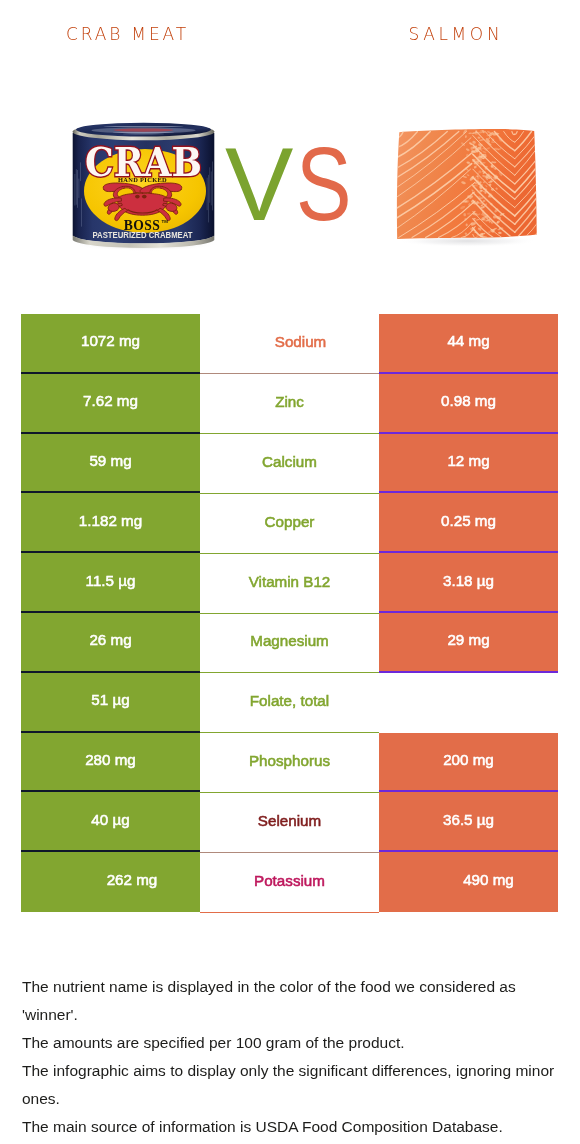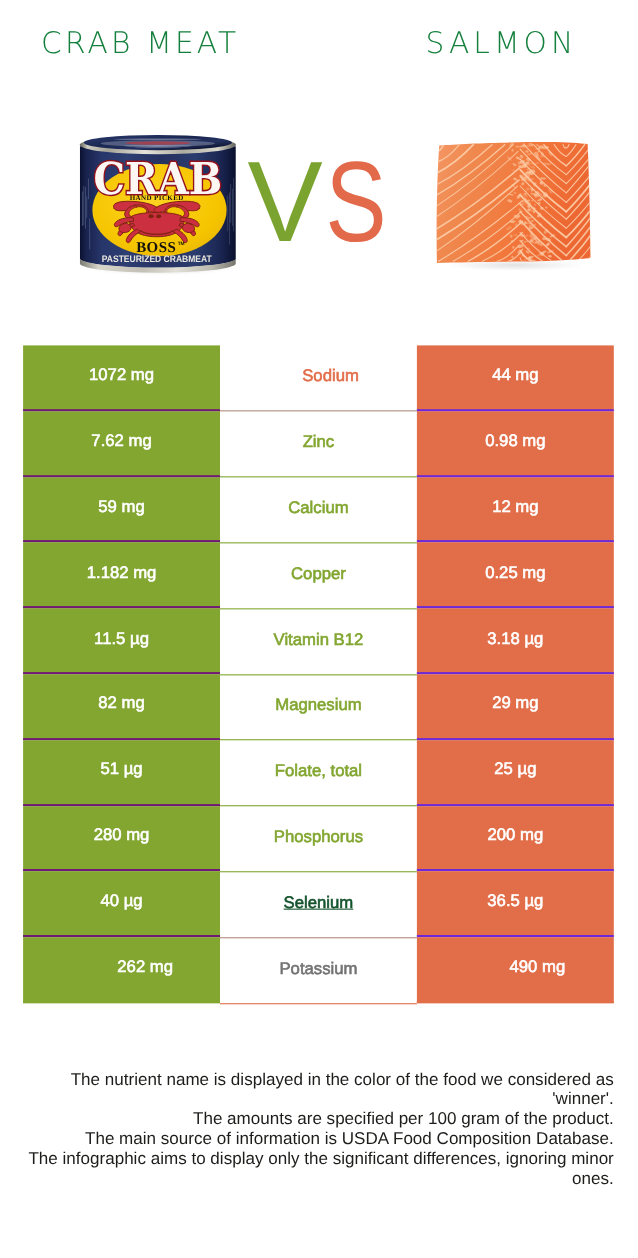--- a/index.html
+++ b/index.html
@@ -1,46 +1,46 @@
 <!DOCTYPE html>
 <html><head>
 <meta charset="utf-8">
 <style>
   html,body{margin:0;padding:0;}
   body{width:580px;height:1144px;background:#ffffff;font-family:"Liberation Sans",sans-serif;overflow:hidden;}
   .page{position:relative;width:580px;height:1144px;background:#fff;}
 
   
-  .hdr-title{position:absolute;top:24px;font-family:"DejaVu Sans",sans-serif;font-size:27px;color:#15803d;font-weight:200;white-space:nowrap;}
+  .hdr-title{position:absolute;top:24px;font-family:"DejaVu Sans",sans-serif;font-size:17px;color:#c2410c;font-weight:200;white-space:nowrap;}
   #title-left{left:0;width:252px;text-align:center;letter-spacing:2.85px;text-indent:2.85px;}
   #title-right{left:328px;width:252px;text-align:center;letter-spacing:3.65px;text-indent:3.65px;}
 
   
   #hero-svg{position:absolute;left:0;top:0;width:580px;height:280px;}
   .vs{position:absolute;left:0;top:0;width:571px;height:280px;pointer-events:none;}
   .vs-text{position:absolute;left:225px;top:132px;font-size:104px;font-weight:400;line-height:1;letter-spacing:0px;white-space:nowrap;}
   .vs-text .v{display:inline-block;transform:scaleX(0.985);transform-origin:left center;}
   .vs-text .s{display:inline-block;transform:scaleX(0.80);transform-origin:left center;margin-left:2px;}
   .vs-text .v{color:#7ba32f;}
   .vs-text .s{color:#e2694a;}
 
   
   .tbl{position:absolute;left:21px;top:314px;width:537px;}
   .row{display:flex;height:59.8px;box-sizing:border-box;}
   .cell{flex:0 0 179px;display:flex;align-items:center;justify-content:center;font-size:15.2px;font-weight:400;-webkit-text-stroke:0.55px currentColor;box-sizing:border-box;padding-bottom:4px;}
-  .cell.left{background:#82a630;color:#fff;border-bottom:2px solid #701a75;}
+  .cell.left{background:#82a630;color:#fff;border-bottom:2px solid #0f172a;}
   .cell.right{background:#e26d49;color:#fff;border-bottom:2px solid #6d28d9;}
   .cell.mid{background:#fff;}
   .sep{position:absolute;left:179px;width:179px;height:1px;}
   .tbl{position:relative;}
   .row.last .cell.left{border-bottom-color:#82a630;padding-left:43px;}
   .row.last .cell.right{border-bottom-color:#e26d49;padding-left:40px;}
 
   
-  .note{position:absolute;left:22px;top:973px;width:536px;text-align:right;font-size:15.5px;color:#1d1d1b;line-height:18px;}
+  .note{position:absolute;left:22px;top:973px;width:536px;text-align:left;font-size:15.5px;color:#1d1d1b;line-height:28px;}
 </style>
 </head>
 <body>
 
 <div class="page">
 
   <div class="hdr-title" id="title-left">CRAB MEAT</div>
   <div class="hdr-title" id="title-right">SALMON</div>
 
   <svg id="hero-svg" viewBox="0 0 580 280" xmlns="http://www.w3.org/2000/svg">
@@ -476,55 +476,54 @@
         <div class="cell left">1.182 mg</div>
         <div class="cell mid" style="color: rgb(130, 166, 48);">Copper</div>
         <div class="cell right">0.25 mg</div>
       </div>
       <div class="row">
         <div class="cell left">11.5 µg</div>
         <div class="cell mid" style="color: rgb(130, 166, 48);">Vitamin B12</div>
         <div class="cell right">3.18 µg</div>
       </div>
       <div class="row">
-        <div class="cell left">82 mg</div>
+        <div class="cell left">26 mg</div>
         <div class="cell mid" style="color: rgb(130, 166, 48);">Magnesium</div>
         <div class="cell right">29 mg</div>
       </div>
       <div class="row">
         <div class="cell left">51 µg</div>
         <div class="cell mid" style="color: rgb(130, 166, 48);">Folate, total</div>
-        <div class="cell right">25 µg</div>
       </div>
       <div class="row">
         <div class="cell left">280 mg</div>
         <div class="cell mid" style="color: rgb(130, 166, 48);">Phosphorus</div>
         <div class="cell right">200 mg</div>
       </div>
       <div class="row">
         <div class="cell left">40 µg</div>
-        <div class="cell mid" style="color: #14532d; text-decoration: underline;">Selenium</div>
+        <div class="cell mid" style="color: #7f1d1d;">Selenium</div>
         <div class="cell right">36.5 µg</div>
       </div>
       <div class="row last">
         <div class="cell left">262 mg</div>
-        <div class="cell mid" style="color: #737373;">Potassium</div>
+        <div class="cell mid" style="color: #be185d;">Potassium</div>
         <div class="cell right">490 mg</div>
       </div>
       <div class="sep" style="top: 59.3px; background: rgb(176, 138, 124);"></div>
       <div class="sep" style="top: 119.1px; background: rgb(130, 166, 48);"></div>
       <div class="sep" style="top: 178.9px; background: rgb(130, 166, 48);"></div>
       <div class="sep" style="top: 238.7px; background: rgb(130, 166, 48);"></div>
       <div class="sep" style="top: 298.5px; background: rgb(130, 166, 48);"></div>
       <div class="sep" style="top: 358.3px; background: rgb(130, 166, 48);"></div>
       <div class="sep" style="top: 418.1px; background: rgb(130, 166, 48);"></div>
       <div class="sep" style="top: 477.9px; background: rgb(130, 166, 48);"></div>
       <div class="sep" style="top: 537.7px; background: rgb(176, 138, 124);"></div>
       <div class="sep" style="top: 597.5px; background: rgb(226, 109, 73);"></div>
     </div>
 
   <div class="note" id="footnote">
       <div>The nutrient name is displayed in the color of the food we considered as 'winner'.</div>
       <div>The amounts are specified per 100 gram of the product.</div>
+      <div>The infographic aims to display only the significant differences, ignoring minor ones.</div>
       <div>The main source of information is USDA Food Composition Database.</div>
-      <div>The infographic aims to display only the significant differences, ignoring minor ones.</div>
     </div>
 </div>
 
 </body></html>

